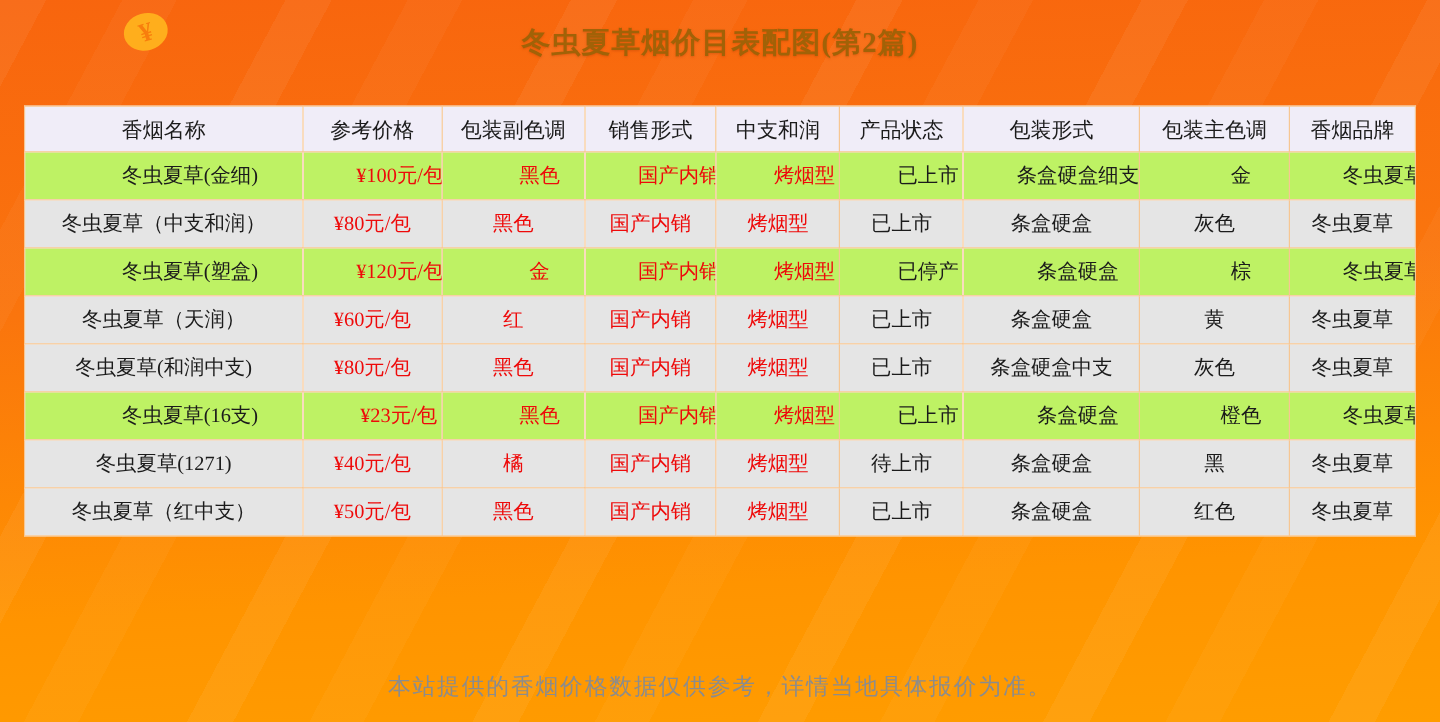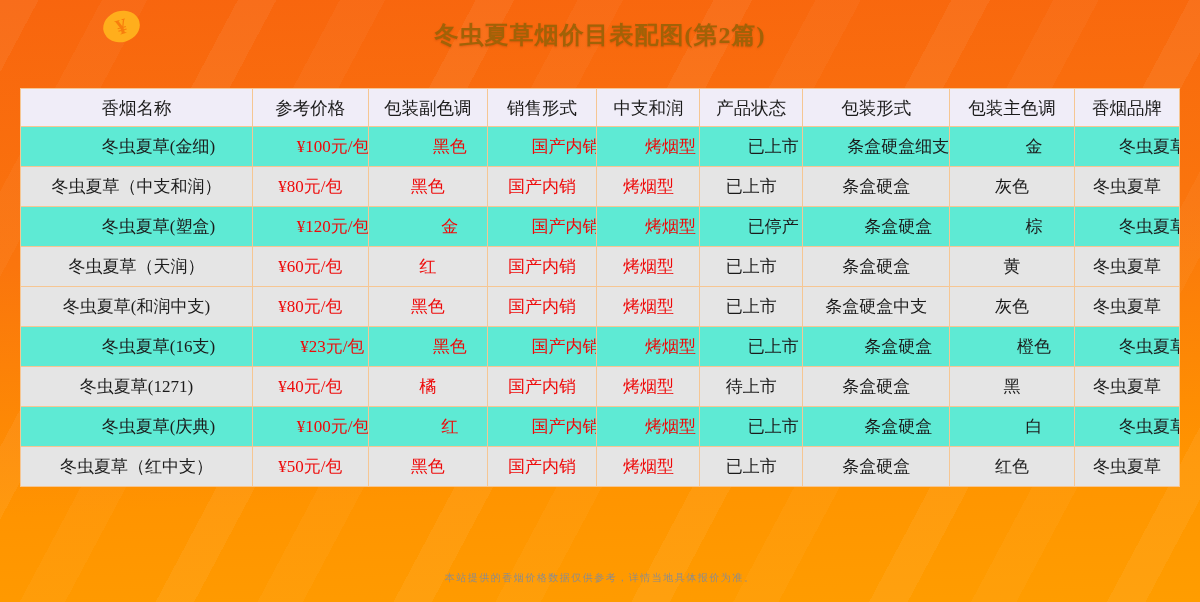--- a/index.html
+++ b/index.html
@@ -61,42 +61,42 @@
     overflow: hidden;
     white-space: nowrap;
   }
   .price-table th {
     height: 38px;
     background: #f0edf8;
     font-weight: normal;
     font-size: 17.5px;
   }
   .price-table td { height: 40px; }
-  tr.row-odd  td { background: #5eead4; padding-left: 44px; }
+  tr.row-odd  td { background: #bef264; padding-left: 44px; }
   tr.row-even td { background: #e5e5e5; text-align: center; }
   td.red-cell { color: #ee0a0a; }
 
   col.c0 { width: 20.0%; }
   col.c1 { width: 10.0%; }
   col.c2 { width: 10.26%; }
   col.c3 { width: 9.48%; }
   col.c4 { width: 8.88%; }
   col.c5 { width: 8.88%; }
   col.c6 { width: 12.67%; }
   col.c7 { width: 10.78%; }
   col.c8 { width: 9.05%; }
 
   
   .disclaimer {
     position: absolute;
     left: 0; bottom: 17px;
     width: 100%;
     text-align: center;
     color: #8c8c8c;
-    font-size: 10px;
+    font-size: 19px;
     letter-spacing: 1.5px;
   }
 </style>
 </head>
 <body>
 
 <div class="logo">
   <span>¥</span>
 </div>
 
@@ -198,31 +198,20 @@
         <td>冬虫夏草(1271)</td>
         <td class="red-cell">¥40元/包</td>
         <td class="red-cell">橘</td>
         <td class="red-cell">国产内销</td>
         <td class="red-cell">烤烟型</td>
         <td>待上市</td>
         <td>条盒硬盒</td>
         <td>黑</td>
         <td>冬虫夏草</td>
       </tr>
-      <tr class="row-odd">
-        <td>冬虫夏草(庆典)</td>
-        <td class="red-cell">¥100元/包</td>
-        <td class="red-cell">红</td>
-        <td class="red-cell">国产内销</td>
-        <td class="red-cell">烤烟型</td>
-        <td>已上市</td>
-        <td>条盒硬盒</td>
-        <td>白</td>
-        <td>冬虫夏草</td>
-      </tr>
       <tr class="row-even">
         <td>冬虫夏草（红中支）</td>
         <td class="red-cell">¥50元/包</td>
         <td class="red-cell">黑色</td>
         <td class="red-cell">国产内销</td>
         <td class="red-cell">烤烟型</td>
         <td>已上市</td>
         <td>条盒硬盒</td>
         <td>红色</td>
         <td>冬虫夏草</td>

